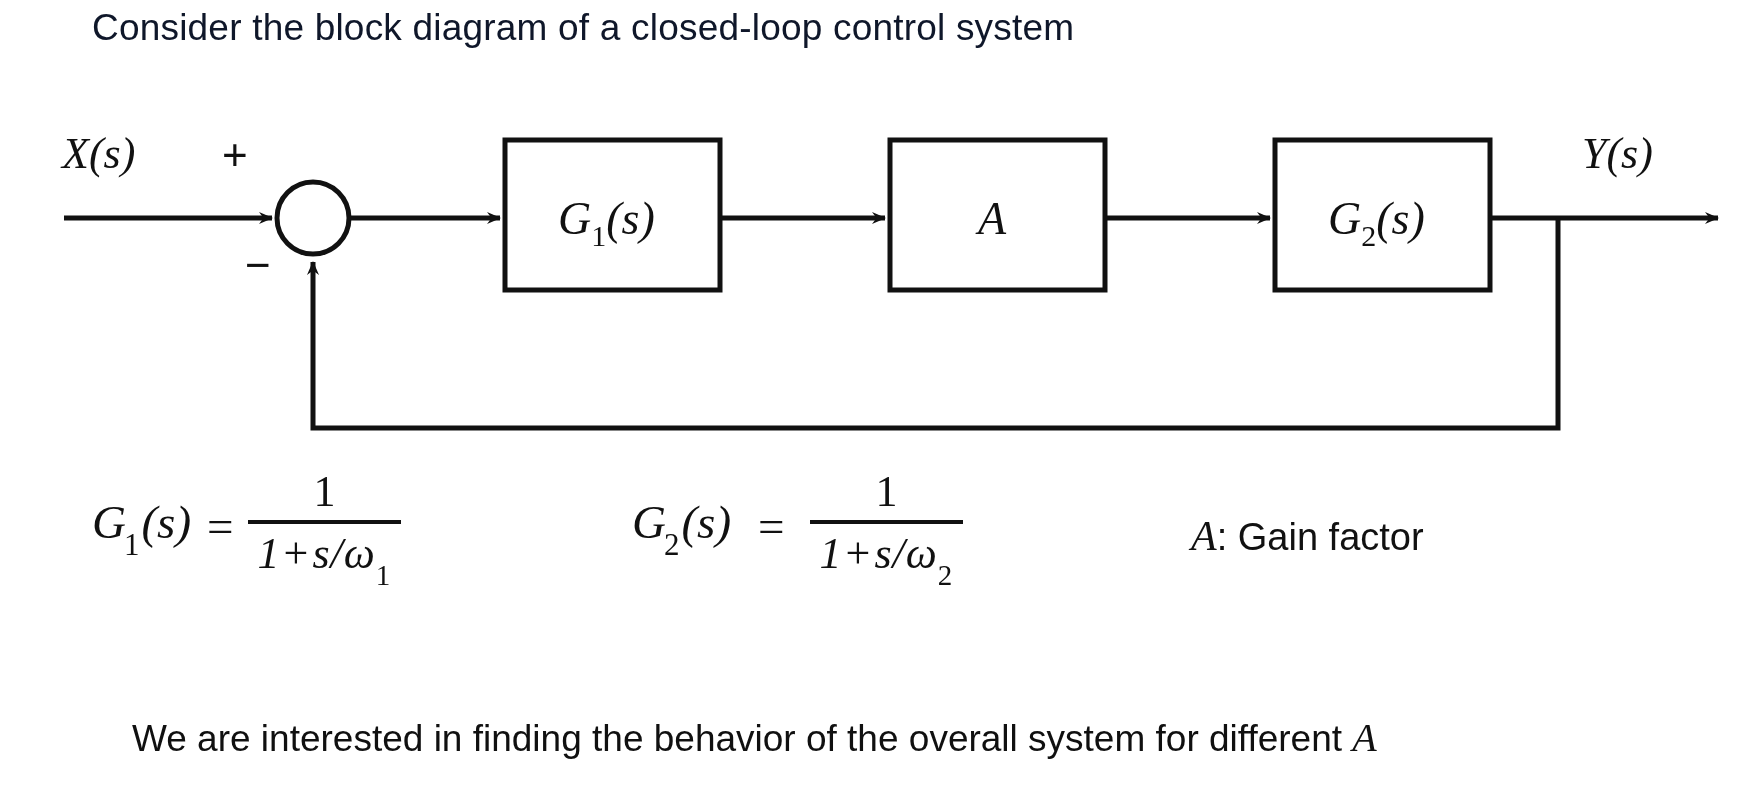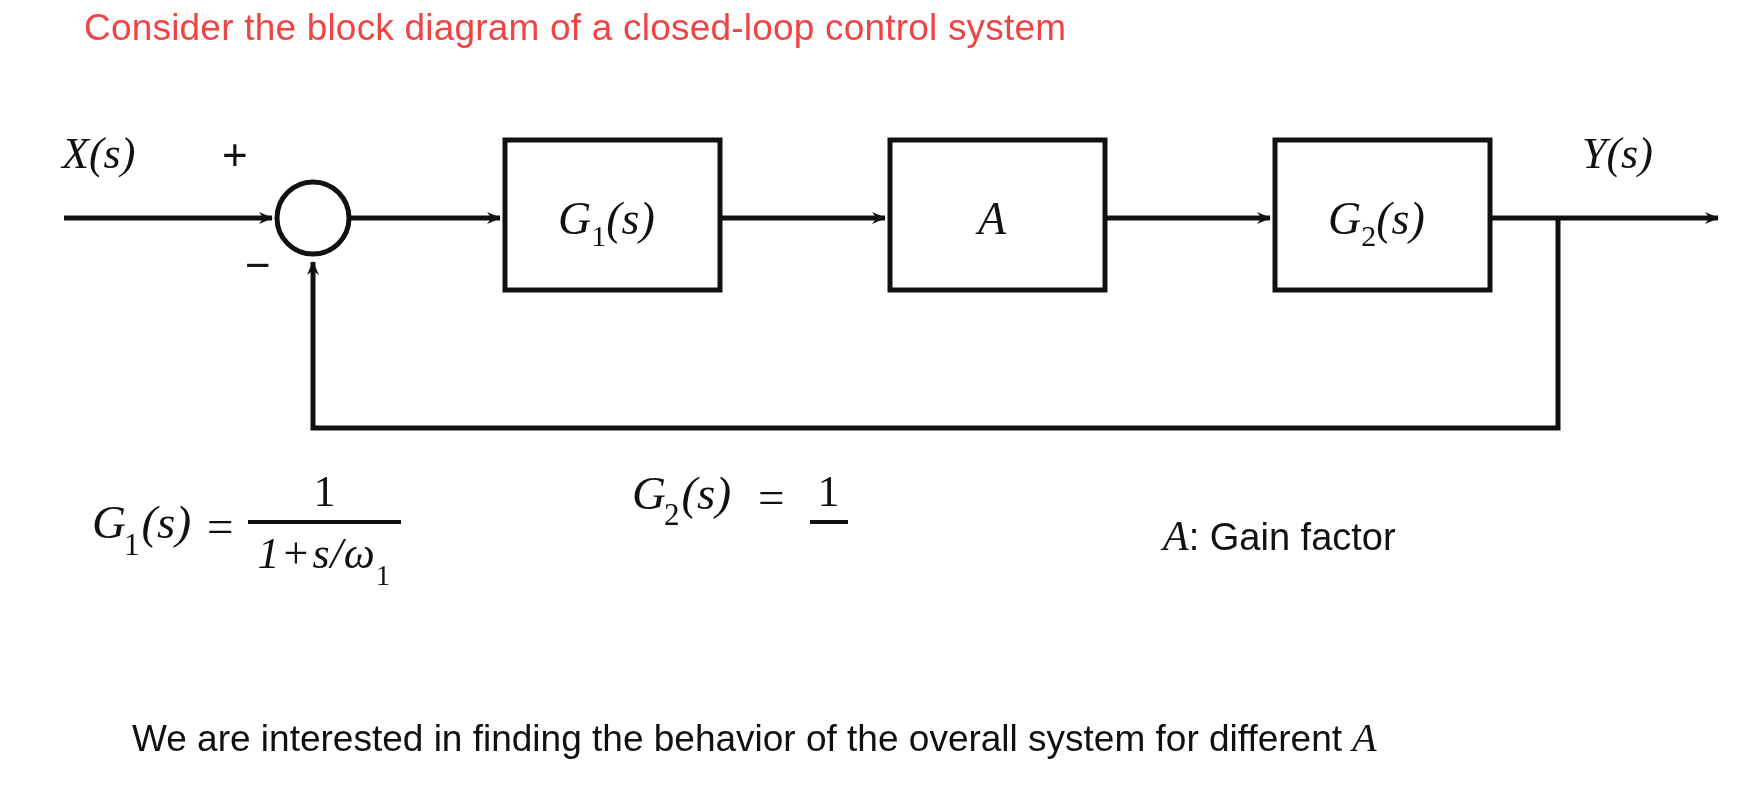--- a/index.html
+++ b/index.html
@@ -17,27 +17,27 @@
   }
 
   .page {
     position: absolute;
     inset: 0;
   }
 
   
   .title-line {
     position: absolute;
-    left: 84px;
+    left: 92px;
     top: 4px;
     font-family: "Liberation Sans", sans-serif;
     font-size: 37px;
     line-height: 48px;
     letter-spacing: 0.2px;
-    color: #ef4444;
+    color: #0f172a;
     white-space: nowrap;
   }
 
   
   .diagram {
     position: absolute;
     left: 0;
     top: 110px;
     width: 1480px;
     height: 350px;
@@ -138,21 +138,21 @@
     position: relative;
     top: 7px;
   }
   .frac .den .omega {
     font-style: italic;
     font-family: "Liberation Serif", serif;
   }
 
   .gain-note {
     position: absolute;
-    left: 1163px;
+    left: 1191px;
     top: 42px;
     font-size: 38px;
     font-family: "Liberation Sans", sans-serif;
     color: #111111;
     white-space: nowrap;
   }
   .gain-note .var {
     font-family: "Liberation Serif", serif;
     font-style: italic;
     font-size: 42px;
@@ -237,20 +237,21 @@
         <span class="den"><span>1</span><span class="op">+</span><span>s/</span><span class="omega">ω</span><span class="sub">1</span></span>
       </span>
     </div>
 
     <div class="formula g2">
       <span class="lhs"><span>G</span><span class="sub">2</span><span>(s)</span></span>
       <span class="eq">=</span>
       <span class="frac">
         <span class="num">1</span>
         <span class="bar"></span>
+        <span class="den"><span>1</span><span class="op">+</span><span>s/</span><span class="omega">ω</span><span class="sub">2</span></span>
       </span>
     </div>
 
     <div class="gain-note"><span class="var">A</span><span>: Gain factor</span></div>
   </div>
 
   <div class="footer-line"><span>We are interested in finding the behavior of the overall system for different </span><span class="var">A</span></div>
 
 </div>
 

